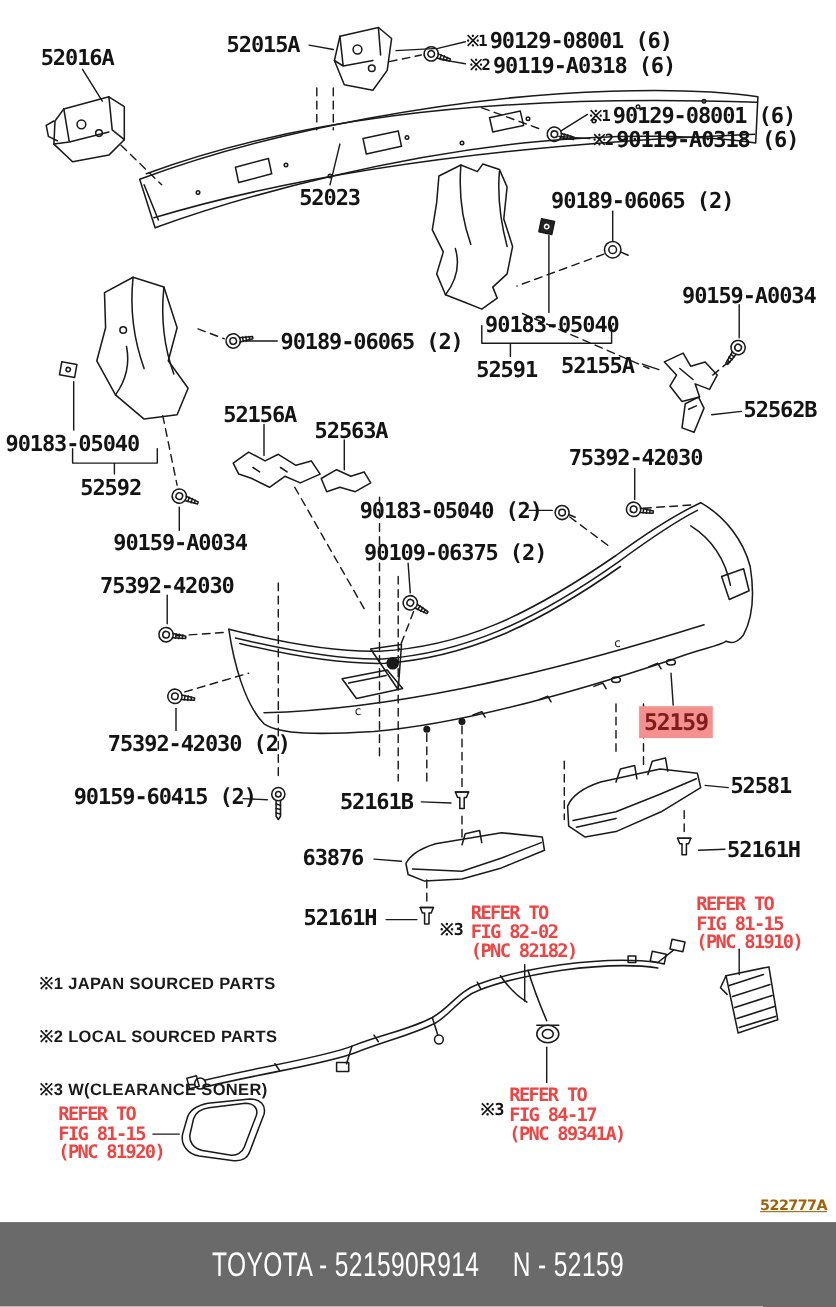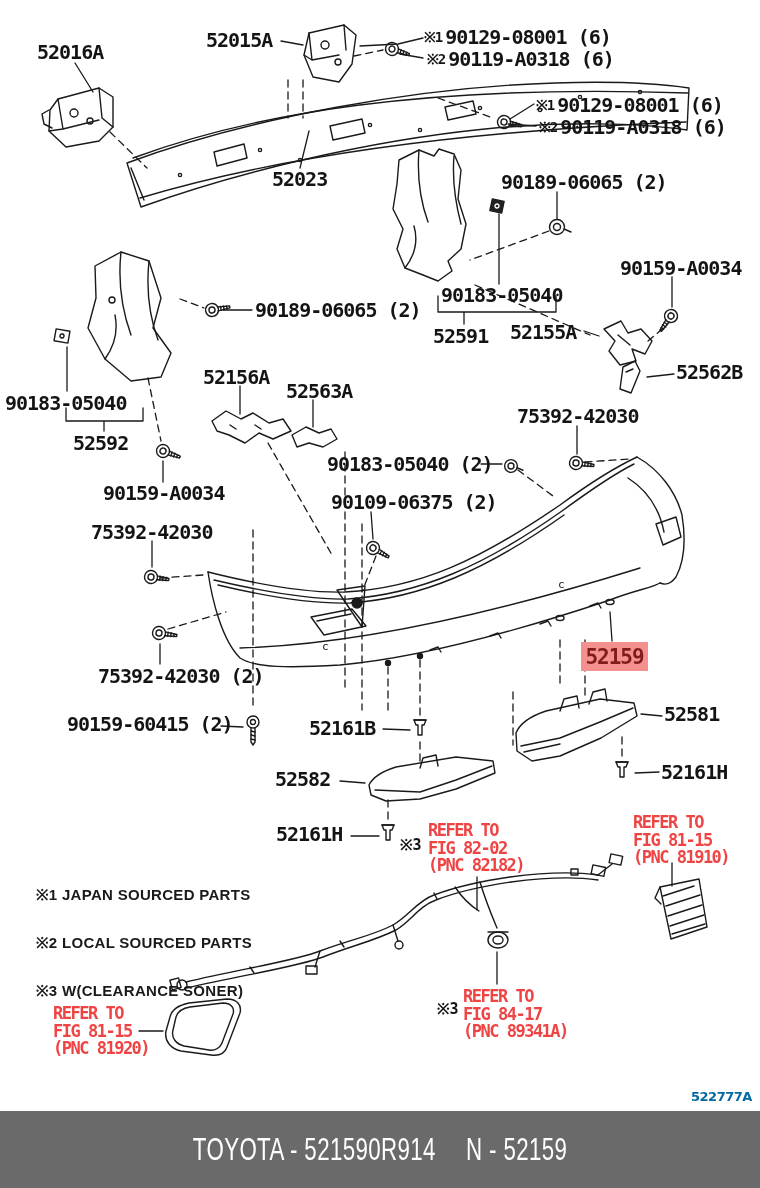--- a/index.html
+++ b/index.html
@@ -12,21 +12,21 @@
   .mk:empty{display:none;}
   .hl{position:absolute;left:581px;top:642px;width:67px;height:29px;
       background:#f4918e;color:#7f1d1d;display:flex;align-items:center;justify-content:center;
       font:bold 21px "DejaVu Sans Mono",monospace;letter-spacing:-1px;}
   .ref{position:absolute;font:bold 17px/17.5px "DejaVu Sans Mono",monospace;
        letter-spacing:-1.5px;color:#ef4444;white-space:nowrap;}
   .refmk{position:absolute;font:bold 15px "DejaVu Sans Mono",monospace;color:#141414;}
   .notes{position:absolute;left:36px;top:856px;color:#1a1a1a;}
   .notes div{font:bold 15px/19px "Liberation Sans",sans-serif;letter-spacing:0.3px;margin-top:29px;}
   .diagcode{position:absolute;left:691px;top:1089px;font:bold 13px "DejaVu Sans",sans-serif;
-            letter-spacing:-0.5px;color:#0369a1;}
+            letter-spacing:-0.5px;color:#a16207;text-decoration:underline;}
   .footer{position:absolute;left:0;top:1111px;width:760px;height:77px;background:#6a6a6a;
           display:flex;align-items:center;justify-content:center;}
   .footer .ft{display:flex;gap:42px;transform:scaleX(0.72);transform-origin:center;
           color:#ffffff;font:400 31px "Liberation Sans",sans-serif;letter-spacing:0.5px;white-space:nowrap;}
   svg *{vector-effect:non-scaling-stroke;}
 </style>
 </head>
 <body>
 
 <div class="stage">
@@ -295,21 +295,21 @@
   <div class="lbl" style="left:73px;top:433px"><span>52592</span></div>
   <div class="lbl" style="left:103px;top:483px"><span>90159-A0034</span></div>
   <div class="lbl" style="left:91px;top:522px"><span>75392-42030</span></div>
   <div class="lbl" style="left:517px;top:406px"><span>75392-42030</span></div>
   <div class="lbl" style="left:327px;top:454px"><span>90183-05040 (2)</span></div>
   <div class="lbl" style="left:331px;top:492px"><span>90109-06375 (2)</span></div>
   <div class="lbl" style="left:98px;top:666px"><span>75392-42030 (2)</span></div>
   <div class="lbl" style="left:67px;top:714px"><span>90159-60415 (2)</span></div>
   <div class="lbl" style="left:309px;top:718px"><span>52161B</span></div>
   <div class="lbl" style="left:664px;top:704px"><span>52581</span></div>
-  <div class="lbl" style="left:275px;top:769px"><span>52582</span></div>
+  <div class="lbl" style="left:275px;top:769px"><span>63876</span></div>
   <div class="lbl" style="left:276px;top:824px"><span>52161H</span></div>
   <div class="lbl" style="left:661px;top:762px"><span>52161H</span></div>
 
   <div class="hl">
       <span>52159</span>
     </div>
 
   <span class="refmk" style="left:400px;top:834px">※3</span>
   <div class="ref" style="left:428px;top:822px">
     <div>REFER TO</div>

